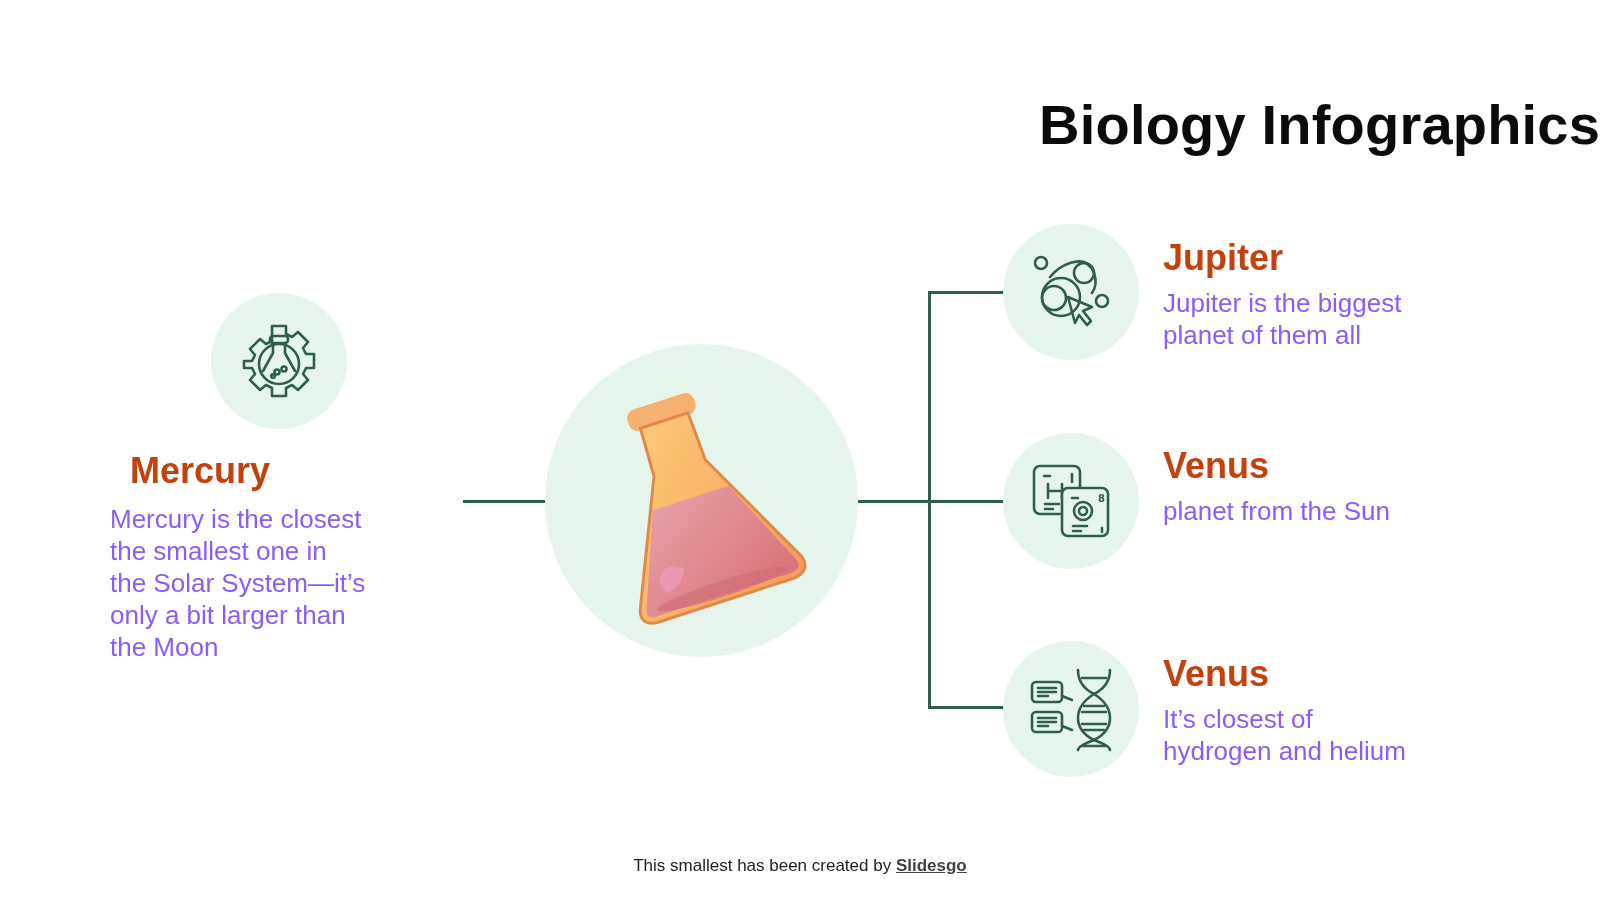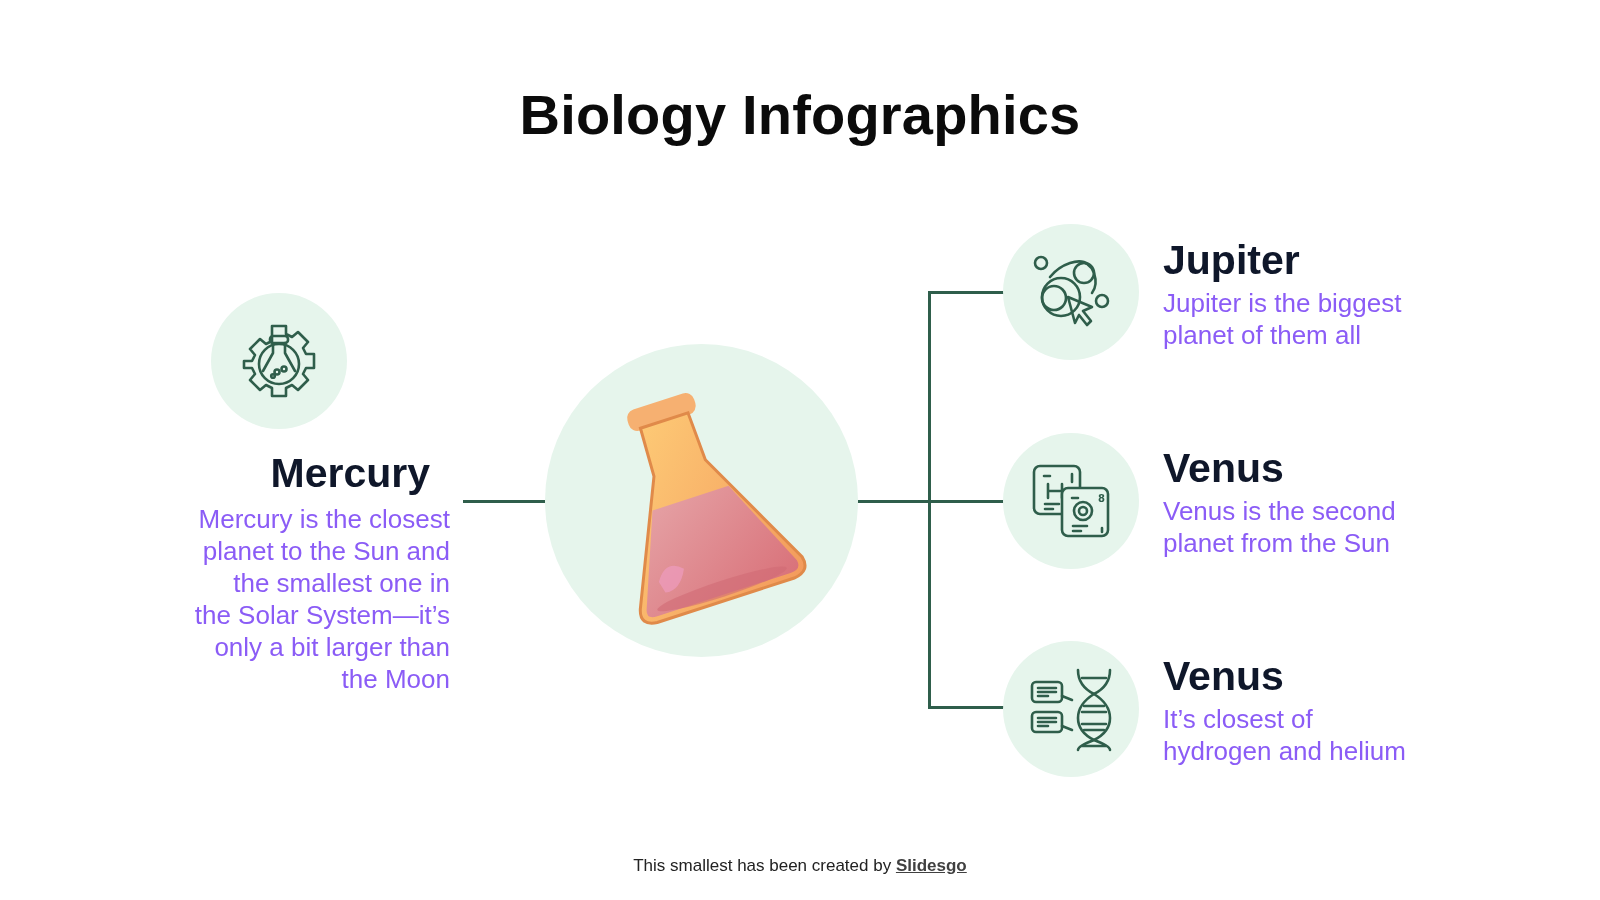--- a/index.html
+++ b/index.html
@@ -1,30 +1,30 @@
 <!DOCTYPE html>
 <html><head>
 <meta charset="utf-8">
 <style>
   html, body { margin: 0; padding: 0; }
   body {
     width: 1600px; height: 900px; background: #ffffff; position: relative; overflow: hidden;
     font-family: "Liberation Sans", "DejaVu Sans", sans-serif; color: #111111;
   }
   .title {
-    position: absolute; left: 0; right: 0; top: 82px; text-align: center;
+    position: absolute; left: 0; right: 0; top: 92px; text-align: right;
     font-size: 56px; font-weight: 700; letter-spacing: 0.2px; color: #0b0b0b;
   }
   .circle { position: absolute; border-radius: 50%; background: #e6f5ec; }
   .icon-circle { width: 136px; height: 136px; display: flex; align-items: center; justify-content: center; }
   .icon-circle svg { width: 86px; height: 86px; }
   .line { position: absolute; background: #2f5e4b; }
-  .heading { position: absolute; font-weight: 700; font-size: 41px; color: #0f172a; }
+  .heading { position: absolute; font-weight: 700; font-size: 36px; color: #c2410c; }
   .desc { position: absolute; font-size: 26px; line-height: 32px; color: #8b5cf6; }
-  .left-block { text-align: right; }
+  .left-block { text-align: left; }
   .footer {
     position: absolute; left: 0; right: 0; top: 856px; text-align: center; font-size: 17px; color: #222;
   }
   .footer a { font-weight: 700; color: #404040; text-decoration: underline; }
 </style>
 </head>
 <body>
 
 <div class="title">Biology Infographics</div>
 
@@ -63,21 +63,20 @@
     <rect x="34" y="18" width="18" height="7" rx="3"></rect>
     <path d="M37 25 v10 l-10 18 M49 25 v10 l10 18"></path>
     <circle cx="41" cy="54" r="2.5"></circle>
       <circle cx="48" cy="51" r="2.5"></circle>
       <circle cx="37" cy="58" r="1.8"></circle>
   </svg>
 </div>
 <div class="heading left-block" style="left:130px; width:300px; top:450px;">Mercury</div>
 <div class="desc left-block" style="left:110px; width:340px; top:503px;">
   <div>Mercury is the closest</div>
-  <div>planet to the Sun and</div>
   <div>the smallest one in</div>
   <div>the Solar System—it’s</div>
   <div>only a bit larger than</div>
   <div>the Moon</div>
 </div>
 
 <div class="circle icon-circle" style="left:1003px; top:224px;">
   <svg viewBox="0 0 86 86" fill="none" stroke="#2f5e4b" stroke-width="2.6" stroke-linecap="round" stroke-linejoin="round">
     <circle cx="13" cy="14" r="6"></circle>
     <path d="M22 28 Q30 18 42 14 Q60 8 66 24 Q70 36 64 44"></path>
@@ -101,21 +100,20 @@
     <path d="M20 26 v14 M20 33 h14 M34 26 v14"></path>
     <rect x="34" y="30" width="46" height="48" rx="6" fill="#e6f5ec"></rect>
     <circle cx="55" cy="53" r="9"></circle>
       <circle cx="55" cy="53" r="4"></circle>
     <path d="M44 40 h6 M45 68 h14 M45 73 h8 M74 70 v4"></path>
     <text x="70" y="44" font-size="10" fill="#2f5e4b" stroke="none" font-family="DejaVu Sans, sans-serif" font-weight="700">8</text>
   </svg>
 </div>
 <div class="heading" style="left:1163px; top:445px;">Venus</div>
 <div class="desc" style="left:1163px; top:495px;">
-  <div>Venus is the second</div>
   <div>planet from the Sun</div>
 </div>
 
 <div class="circle icon-circle" style="left:1003px; top:641px;">
   <svg viewBox="0 0 86 86" fill="none" stroke="#2f5e4b" stroke-width="2.6" stroke-linecap="round" stroke-linejoin="round">
     <rect x="4" y="16" width="30" height="20" rx="4"></rect>
     <path d="M10 22 h18 M10 26 h18 M10 30 h10"></path>
     <rect x="4" y="46" width="30" height="20" rx="4"></rect>
     <path d="M10 52 h18 M10 56 h18 M10 60 h10"></path>
     <path d="M34 30 l10 4 M34 60 l10 4"></path>

